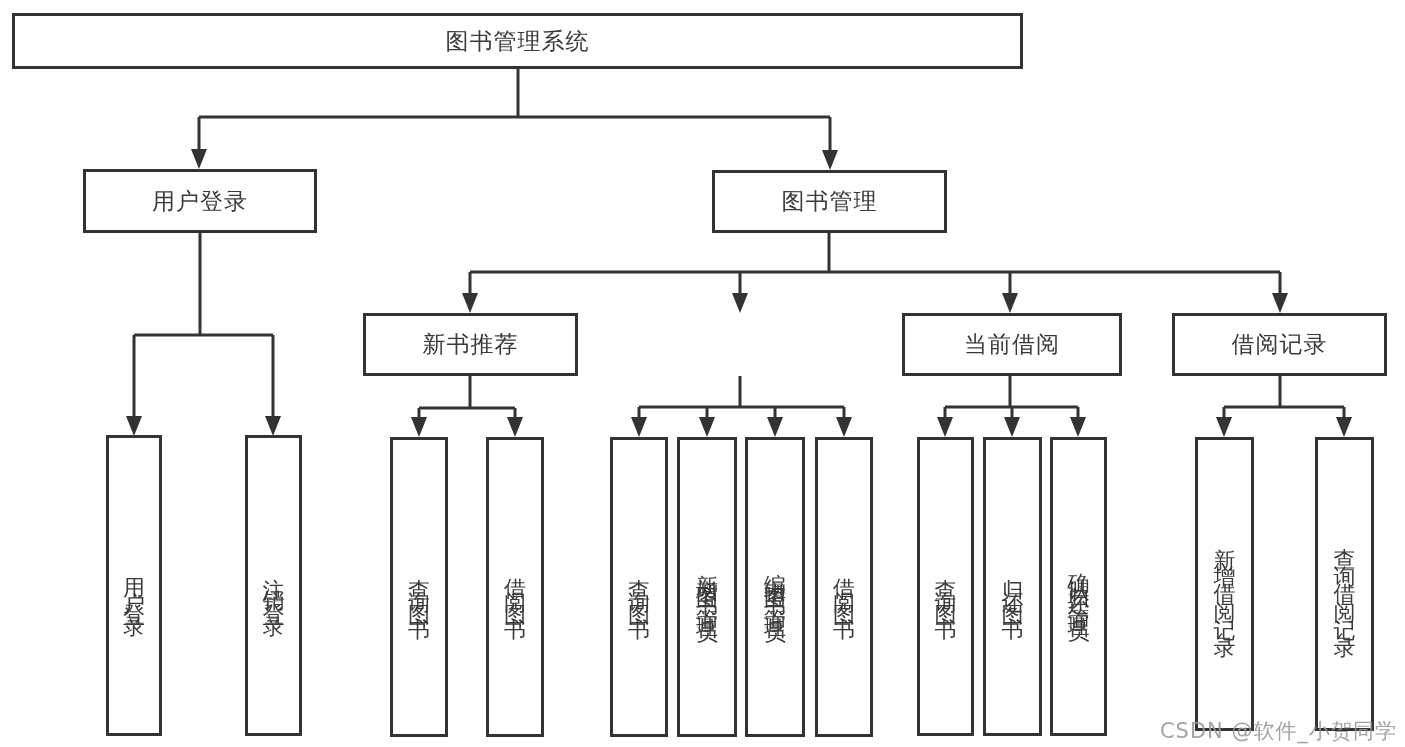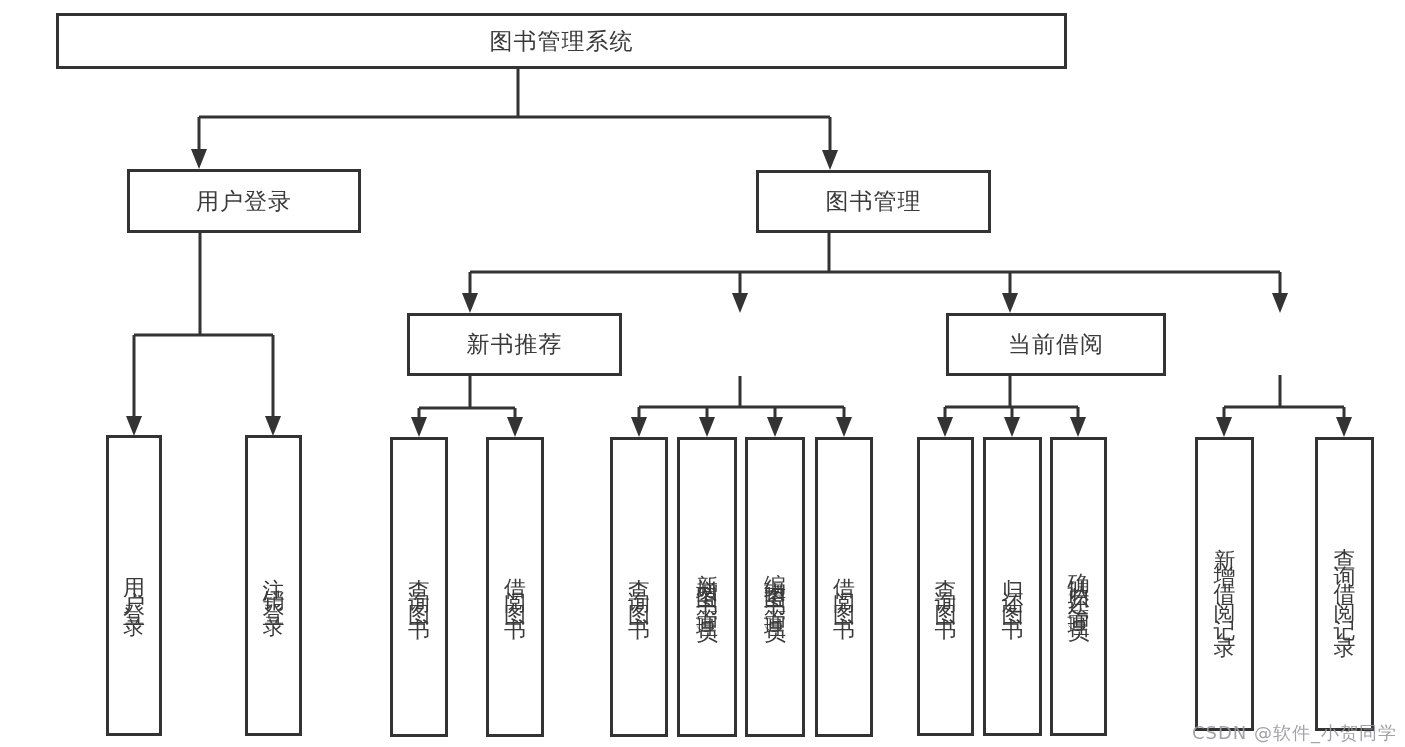--- a/index.html
+++ b/index.html
@@ -29,40 +29,39 @@
     color: #3a3a3a;
     display: flex;
     align-items: center;
     justify-content: center;
     text-align: center;
   }
   .hbox {
     font-size: 23px;
     letter-spacing: 1px;
     white-space: nowrap;
-    margin-left: 44px;
   }
   .vbox {
     writing-mode: vertical-lr;
     text-orientation: mixed;
     font-size: 22px;
     letter-spacing: 13px;
     line-height: 1;
   }
   .vbox.dense {
     letter-spacing: 7px;
   }
   .vbox.mid {
     letter-spacing: 18px;
   }
   .watermark {
     position: absolute;
     right: 8px;
     bottom: 2px;
-    font-size: 18px;
+    font-size: 21px;
     letter-spacing: 1px;
     color: rgba(152, 152, 158, 0.9);
     white-space: nowrap;
     z-index: 5;
   }
 </style>
 </head>
 <body>
 
 <div id="stage">
@@ -107,20 +106,21 @@
     </g>
   </svg>
 
   <div class="node hbox" style="left:12px; top:13px; width:1011px; height:56px;">图书管理系统</div>
 
   <div class="node hbox" style="left:83px; top:169px; width:234px; height:64px;">用户登录</div>
   <div class="node hbox" style="left:712px; top:170px; width:235px; height:63px;">图书管理</div>
 
   <div class="node hbox" style="left:363px; top:313px; width:215px; height:63px;">新书推荐</div>
   <div class="node hbox" style="left:902px; top:313px; width:220px; height:63px;">当前借阅</div>
+  <div class="node hbox" style="left:1172px; top:313px; width:215px; height:63px;">借阅记录</div>
 
   <div class="node vbox" style="left:106px; top:435px; width:56px; height:301px;">用户登录</div>
   <div class="node vbox" style="left:245px; top:435px; width:57px; height:301px;">注销登录</div>
 
   <div class="node vbox" style="left:390px; top:437px; width:58px; height:300px;">查询图书</div>
   <div class="node vbox" style="left:486px; top:437px; width:58px; height:300px;">借阅图书</div>
 
   <div class="node vbox" style="left:610px; top:437px; width:58px; height:300px;">查询图书</div>
   <div class="node vbox dense" style="left:677px; top:437px; width:60px; height:300px;">新增图书（管理员）</div>
   <div class="node vbox dense" style="left:745px; top:437px; width:60px; height:300px;">编辑图书（管理员）</div>

